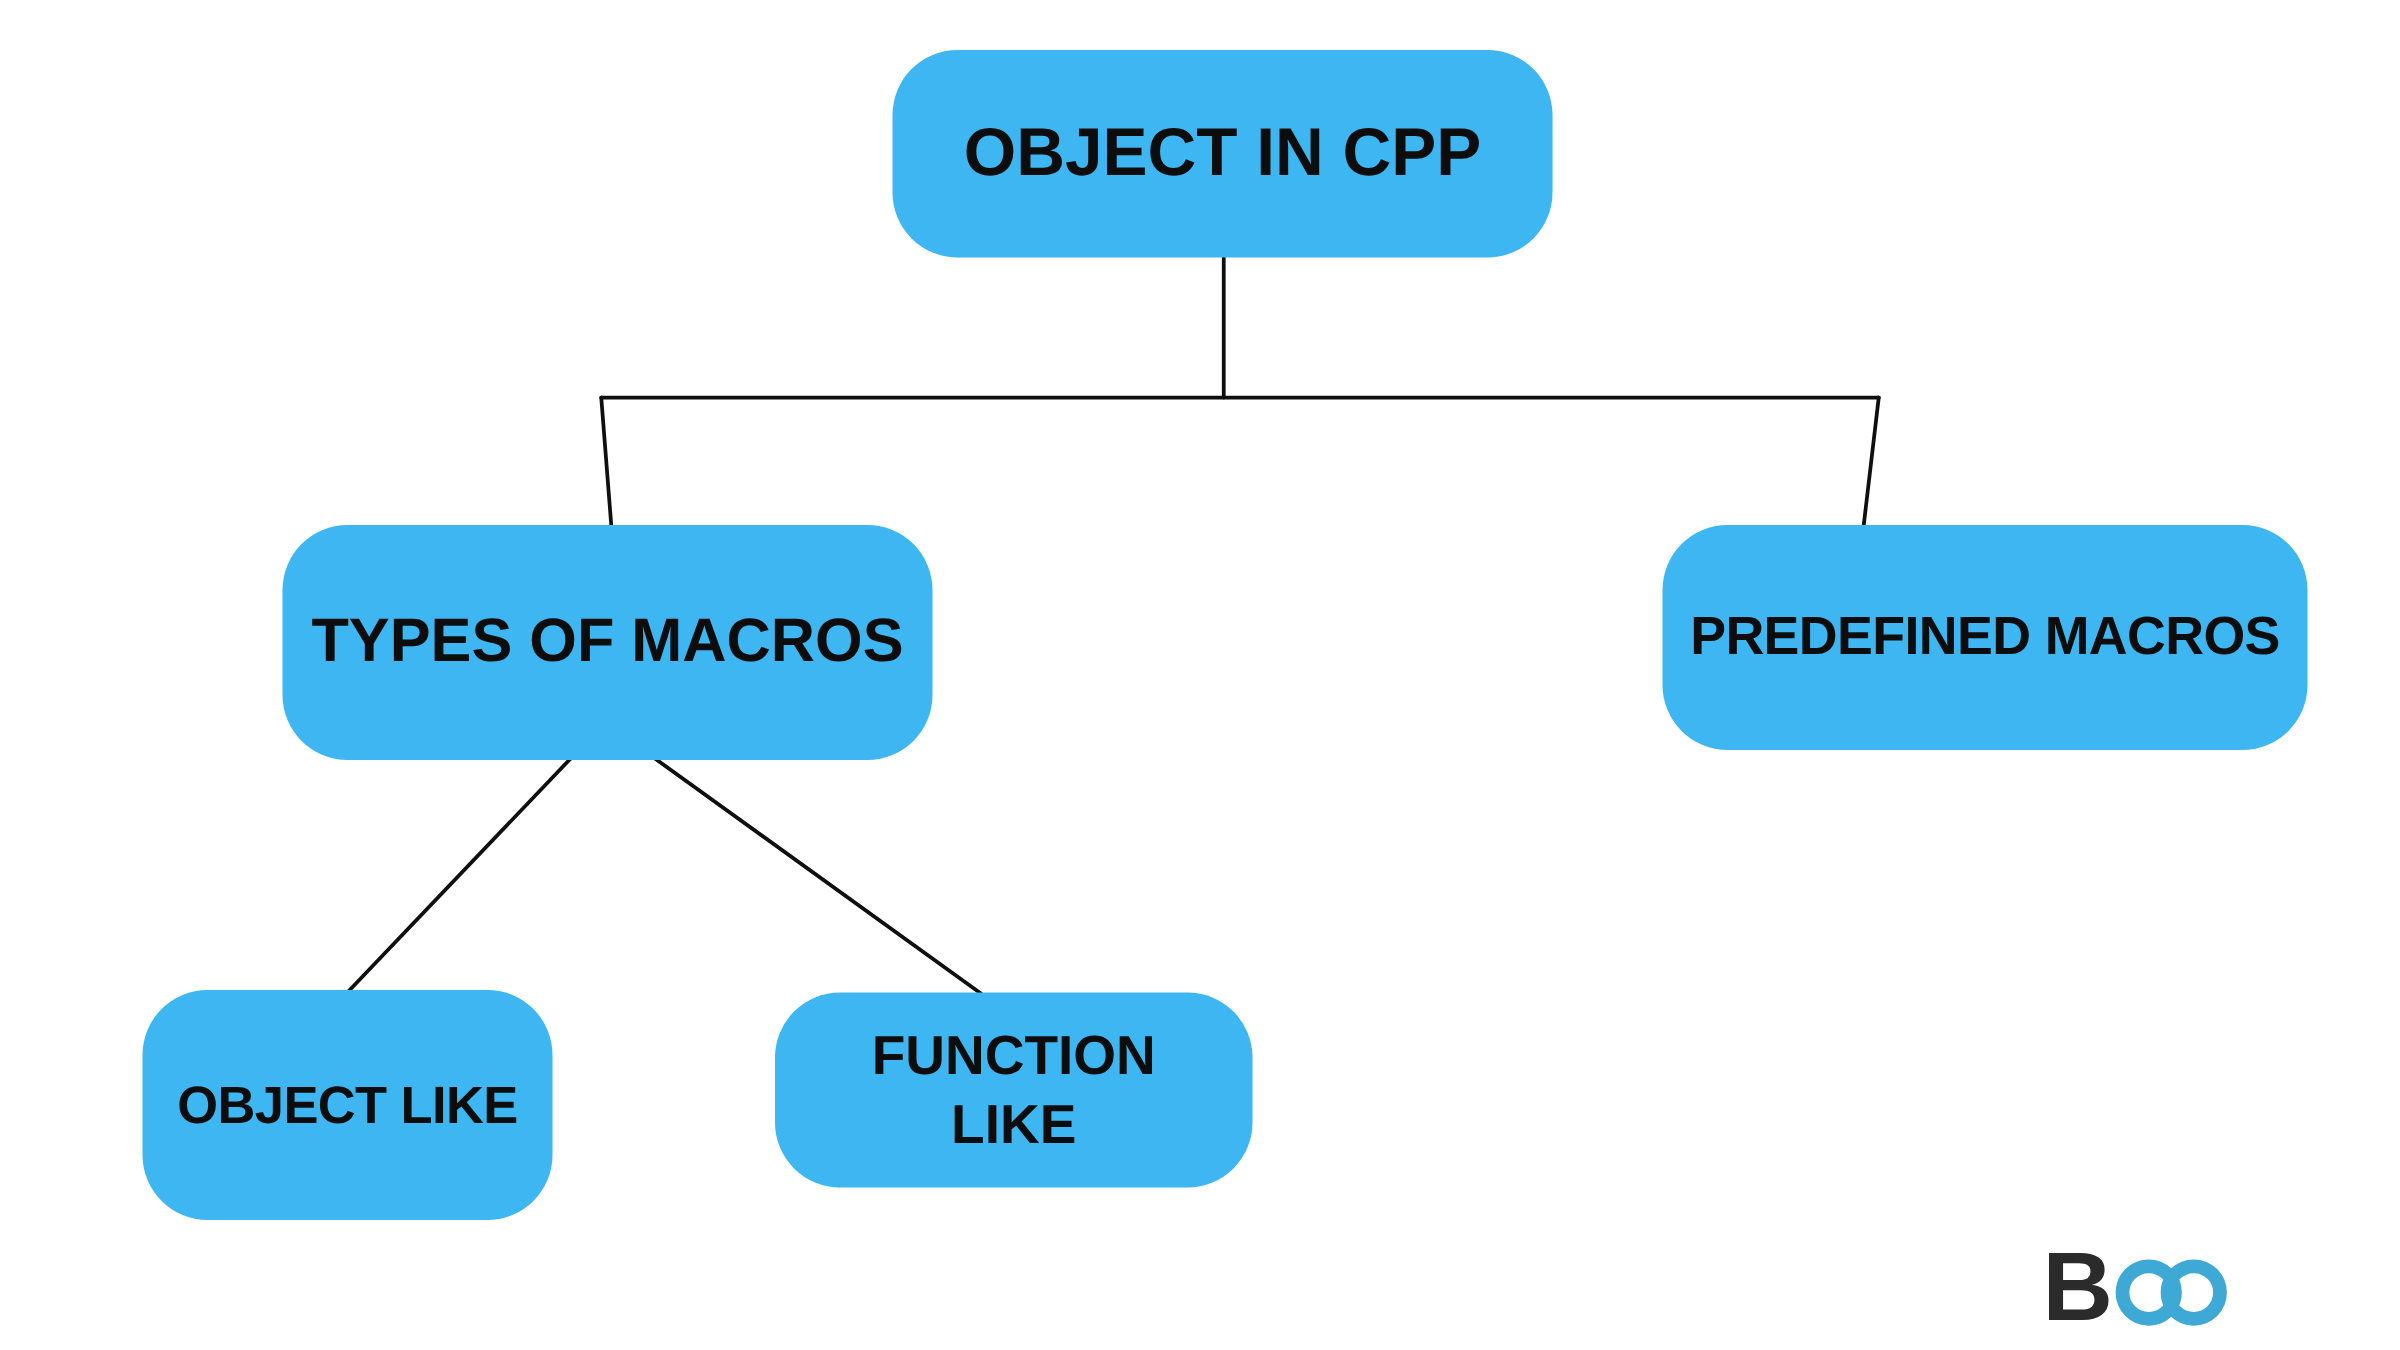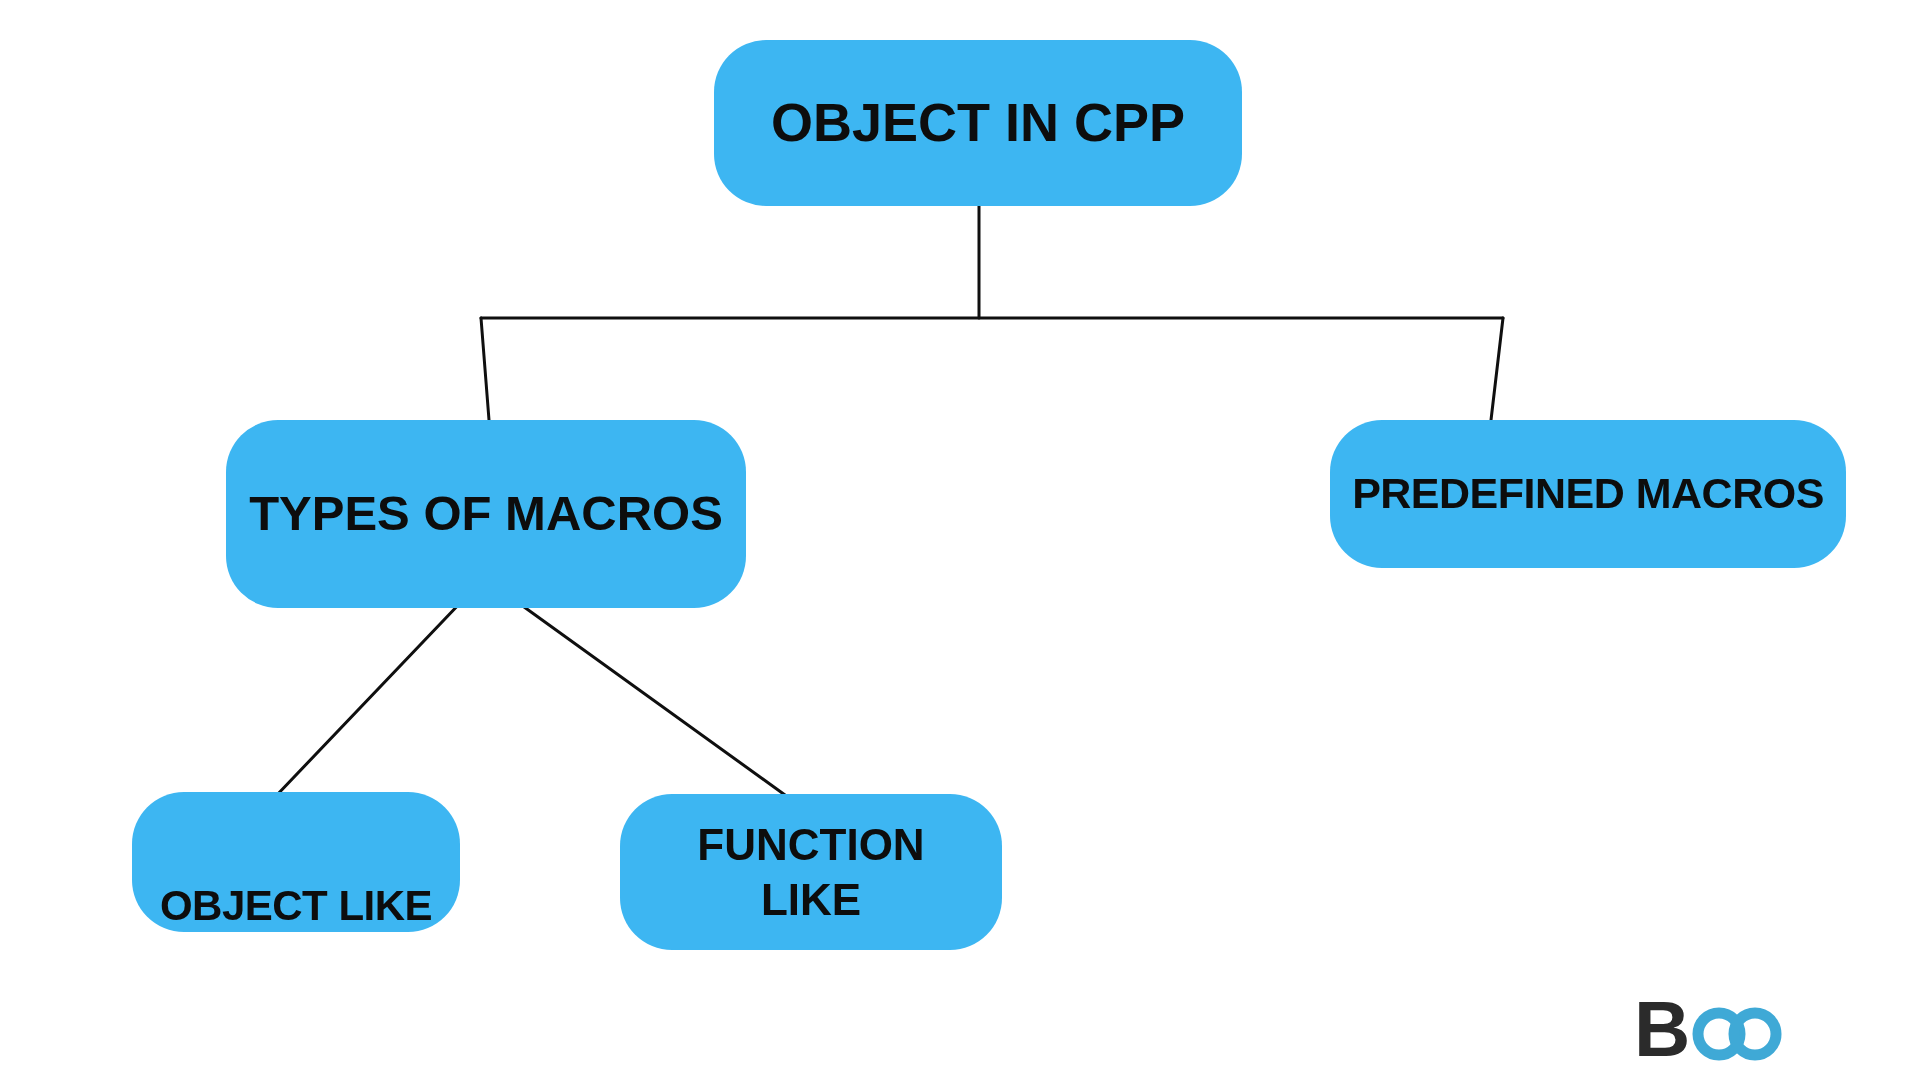--- a/index.html
+++ b/index.html
@@ -36,22 +36,22 @@
     text-align: center;
     background: var(--fill, #3db6f2);
     color: var(--text, #0d0d0d);
     font-weight: bold;
     border-radius: 52px;
     line-height: 1.25;
     white-space: nowrap;
   }
   .node--root       { left: 714px;  top: 40px;  width: 528px; height: 166px; font-size: 54px; }
   .node--types      { left: 226px;  top: 420px; width: 520px; height: 188px; font-size: 49px; }
-  .node--predefined { left: 1330px; top: 420px; width: 516px; height: 148px; font-size: 43px; letter-spacing: -0.5px; }
-  .node--object     { left: 132px;  top: 792px; width: 328px; height: 140px; font-size: 42px; letter-spacing: -0.5px; align-items: flex-end; }
+  .node--predefined { left: 1330px; top: 420px; width: 516px; height: 180px; font-size: 43px; letter-spacing: -0.5px; }
+  .node--object     { left: 114px;  top: 792px; width: 328px; height: 184px; font-size: 42px; letter-spacing: -0.5px; }
   .node--function   { left: 620px;  top: 794px; width: 382px; height: 156px; font-size: 44px; white-space: normal; }
   .node--function span { display: block; width: 300px; }
 
   .logo {
     position: absolute;
     left: 1634px;
     top: 984px;
     display: flex;
     align-items: center;
     font-weight: bold;

